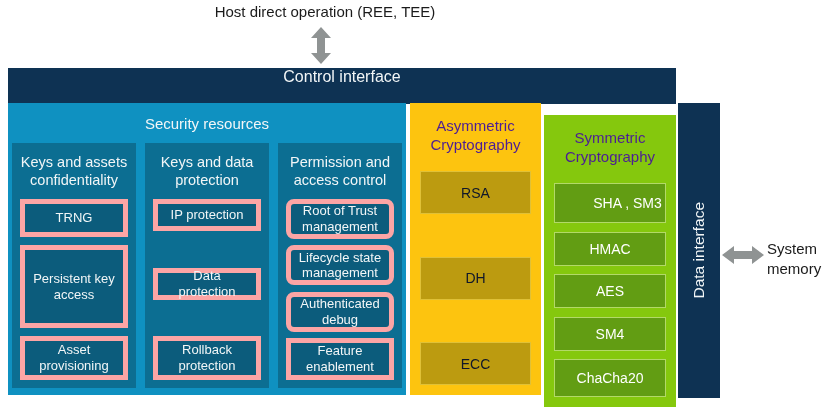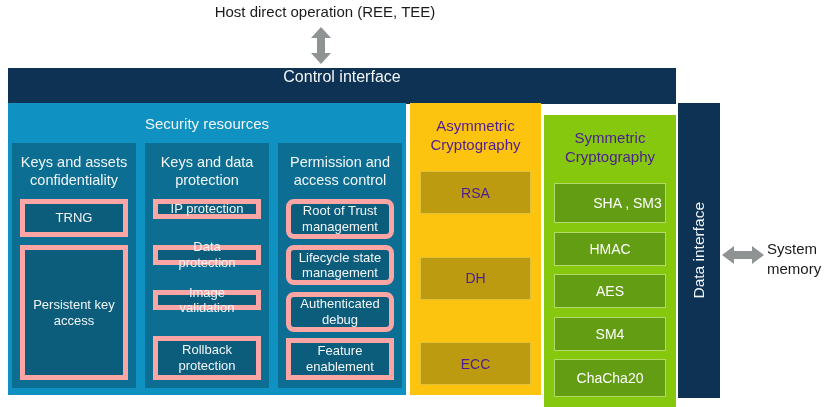--- a/index.html
+++ b/index.html
@@ -41,37 +41,37 @@
     margin-bottom:6px;flex:0 0 auto;
   }
   .col-boxes{flex:1;display:flex;flex-direction:column;min-height:0;}
   .col-boxes.gapped{gap:8px;}
   .col-boxes.spread{justify-content:space-between;}
   .tbox{
     background:var(--box-teal);border:5px solid #fca5a5;box-sizing:border-box;
     display:flex;align-items:center;justify-content:center;text-align:center;
     color:var(--text-light);font-size:13px;line-height:1.2;padding:2px 6px;flex:0 0 auto;
   }
-  .h36{height:20px;}.h38{height:38px;}.h40{height:40px;border-radius:8px;}.h42{height:42px;}.h44{height:44px;}
+  .h36{height:32px;}.h38{height:38px;}.h40{height:40px;border-radius:8px;}.h42{height:42px;}.h44{height:44px;}
   .grow{flex:1 1 auto;}
   
   .crypt{
     position:absolute;top:103px;height:292px;display:flex;flex-direction:column;
     box-sizing:border-box;padding:6px 10px 10px 10px;
   }
   .crypt.yellow{left:410px;width:131px;background:var(--yellow);}
   .crypt.green{left:544px;width:132px;background:var(--green);margin-top:12px;}
   .crypt-title{
     min-height:52px;display:flex;align-items:center;justify-content:center;
     text-align:center;color:#4c1d95;font-size:15px;line-height:1.3;margin-bottom:10px;flex:0 0 auto;
   }
   .crypt-boxes{flex:1;display:flex;flex-direction:column;justify-content:space-between;min-height:0;}
   .ybox{
     background:var(--box-gold);border:1px solid #e0c137;box-sizing:border-box;height:43px;
-    display:flex;align-items:center;justify-content:center;color:#4c1d95;
+    display:flex;align-items:center;justify-content:center;color:#0f172a;
     font-size:14px;text-align:center;flex:0 0 auto;
   }
   .gbox{
     background:var(--box-green);border:1px solid #b3d968;box-sizing:border-box;
     display:flex;align-items:center;justify-content:center;color:#fff;
     font-size:14px;text-align:center;flex:0 0 auto;
   }
   .gh40{height:40px;padding-left:35px;}.gh34{height:34px;}.gh38{height:38px;}
   
   .data-interface{
@@ -106,29 +106,29 @@
 
   <div class="security">
     <div class="sec-title">Security resources</div>
     <div class="sec-cols">
 
       <div class="sec-col">
         <div class="col-header">Keys and assets confidentiality</div>
         <div class="col-boxes gapped">
           <div class="tbox h38">TRNG</div>
           <div class="tbox grow">Persistent key access</div>
+          <div class="tbox h44">Asset provisioning</div>
         </div>
       </div>
 
       <div class="sec-col">
         <div class="col-header">Keys and data protection</div>
         <div class="col-boxes spread">
           <div class="tbox h36">IP protection</div>
           <div class="tbox h36">Data protection</div>
-          <div class="tbox h36">Image validation</div>
           <div class="tbox h44">Rollback protection</div>
         </div>
       </div>
 
       <div class="sec-col">
         <div class="col-header">Permission and access control</div>
         <div class="col-boxes spread">
           <div class="tbox h40">Root of Trust management</div>
           <div class="tbox h40">Lifecycle state management</div>
           <div class="tbox h40">Authenticated debug</div>

